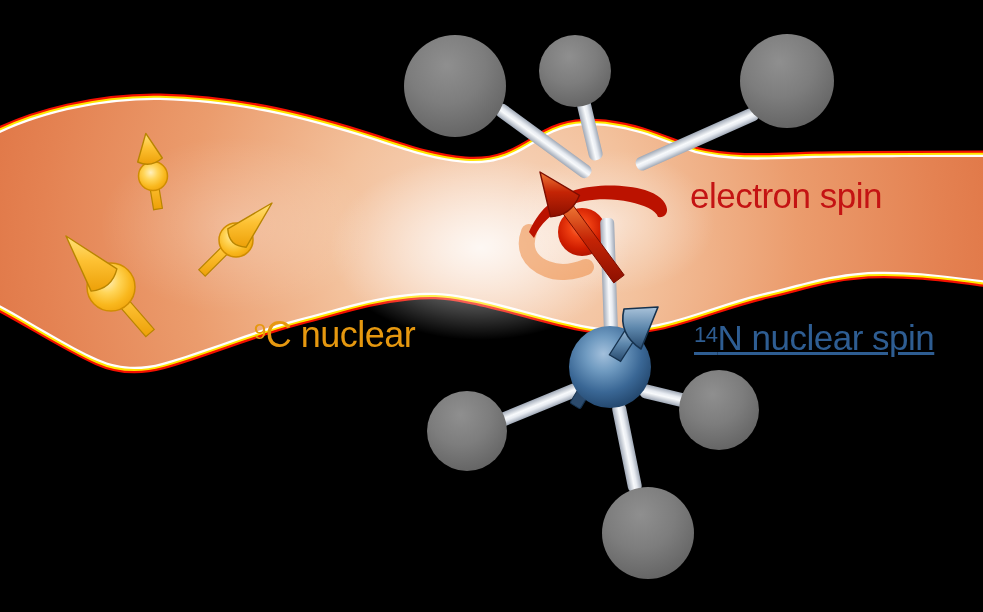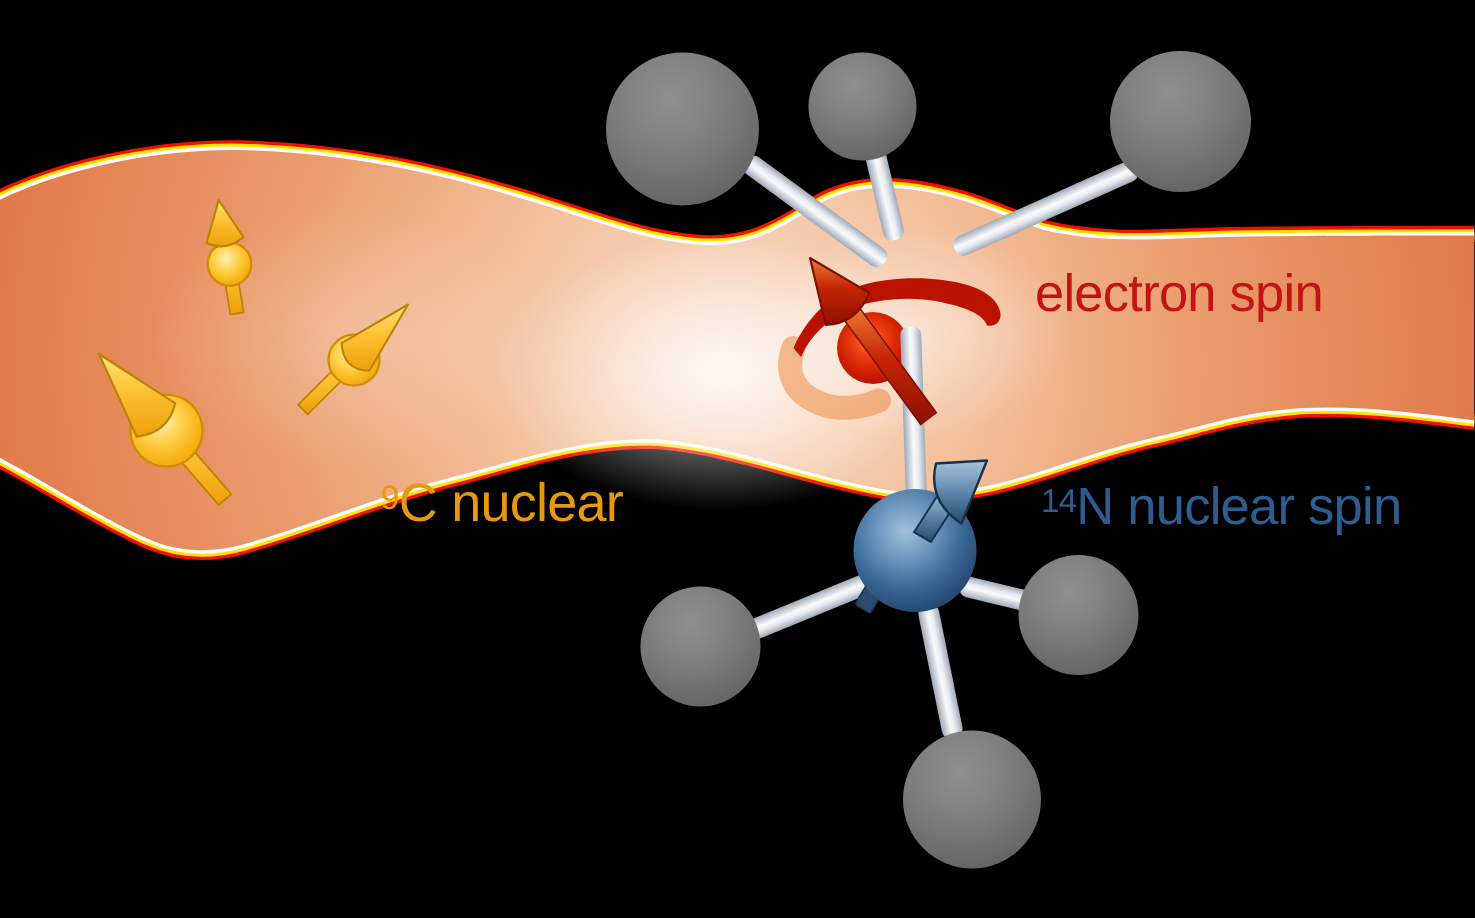--- a/index.html
+++ b/index.html
@@ -3,21 +3,21 @@
 <meta charset="utf-8">
 <style>
   html,body{margin:0;padding:0;background:#000;}
   .stage{position:relative;width:983px;height:612px;background:#000;overflow:hidden;
          font-family:"Liberation Sans",sans-serif;}
   .stage svg{position:absolute;left:0;top:0;}
   .label{position:absolute;letter-spacing:-0.5px;white-space:nowrap;}
   .label-electron{left:690px;top:176px;font-size:35px;color:#c41313;}
   .label-c13{left:227px;top:312px;width:215px;text-align:center;font-size:36px;
              line-height:39px;color:#e6980f;white-space:normal;}
-  .label-n14{left:694px;top:318px;font-size:35px;color:#2e5d92;}
+  .label-n14{left:694px;top:318px;font-size:35px;color:#2e5d92;text-decoration:underline;}
   .sup{font-size:0.63em;vertical-align:0.36em;}
 </style>
 </head>
 <body>
 
 <div class="stage">
 <svg width="983" height="612" viewBox="0 0 983 612">
   <defs>
     <radialGradient id="gradBlob" gradientUnits="userSpaceOnUse" cx="490" cy="240" r="560">
       <stop offset="0" stop-color="#f8dcc8"></stop>

